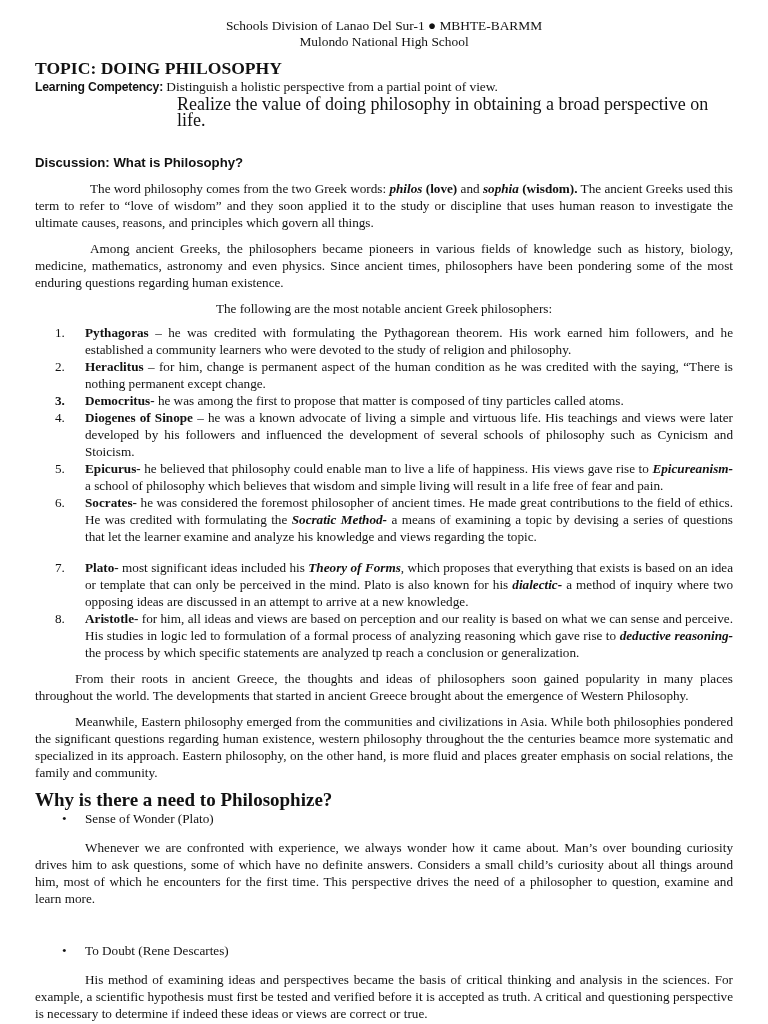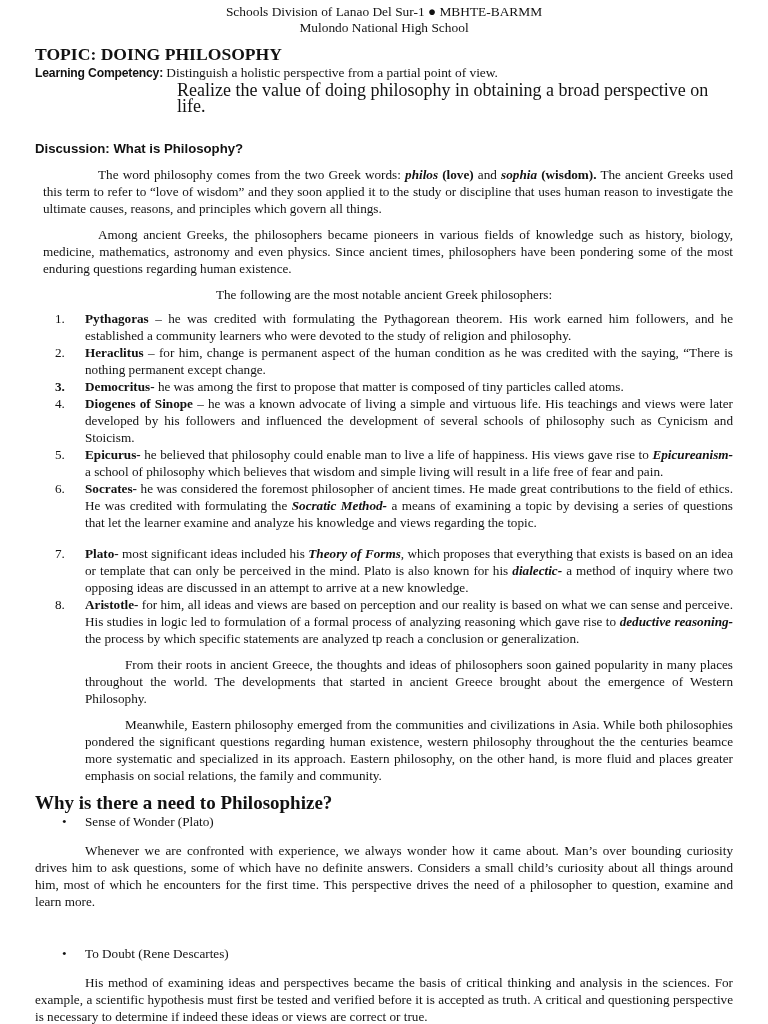--- a/index.html
+++ b/index.html
@@ -1,41 +1,41 @@
 <!DOCTYPE html>
 <html><head>
 <meta charset="utf-8">
 <style>
   html,body{margin:0;padding:0;background:#ffffff;}
   .page{
     width:768px;height:1024px;box-sizing:border-box;
-    padding:4px 35px 0 35px;
+    padding:18px 35px 0 35px;
     background:#ffffff;color:#121212;
     font-family:"Liberation Serif",serif;
     font-size:13.2px;
     overflow:hidden;
   }
   .c{text-align:center;}
   .hdr{font-size:13.4px;line-height:16px;}
   .topic{font-size:17.6px;font-weight:700;margin:8px 0 0 0;line-height:21px;}
   .comp{line-height:16.5px;}
   .lc{font-family:"Liberation Sans",sans-serif;font-weight:700;font-size:12.2px;letter-spacing:-0.2px;}
   .ct{font-size:13.4px;}
   .comp2{padding-left:142px;font-size:18px;line-height:16.5px;}
   .shead{font-family:"Liberation Sans",sans-serif;font-weight:700;font-size:13.2px;margin:26px 0 0 0;line-height:16px;}
   .para{margin:9px 0 0 0;line-height:17px;text-align:justify;}
-  .ind{text-indent:55px;margin-left:8px;}
+  .ind{text-indent:55px;}
   .intro{text-align:center;}
   .plist{margin:7px 0 0 20px;}
   .li{display:flex;line-height:17px;}
   .num{flex:0 0 20px;padding-right:10px;}
   .nb{font-weight:700;}
   .libody{flex:1;text-align:justify;}
   .gap{margin-top:14px;}
-  .para-inner{margin-left:50px;text-indent:40px;}
+  .para-inner{text-indent:40px;}
   .whead{font-size:19px;font-weight:700;margin:10px 0 0 0;line-height:17px;}
   .brow{display:flex;line-height:17px;margin-top:2px;}
   .bdot{flex:0 0 23px;margin-left:27px;}
   .bbody{margin-top:12px;text-indent:50px;}
   .vgap{height:33px;}
   .rb{font-weight:700;}
   .rbi{font-weight:700;font-style:italic;}
 </style>
 </head>
 <body>

